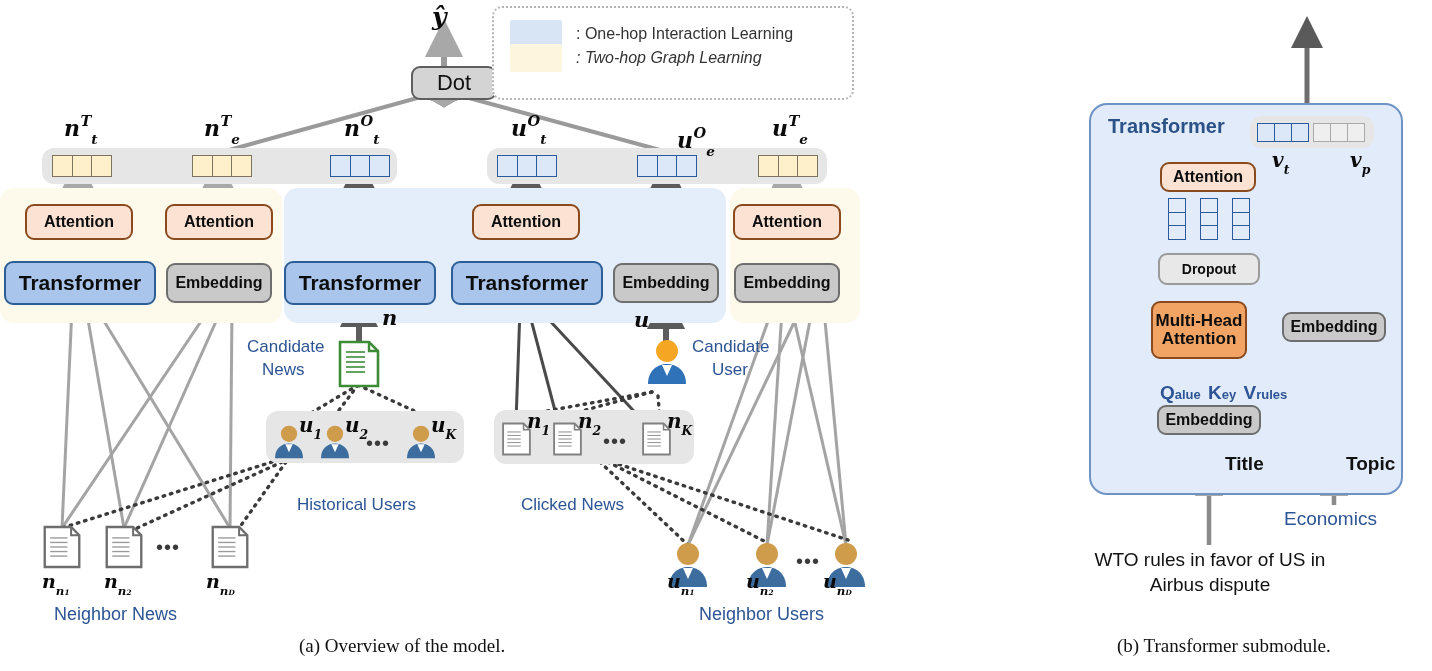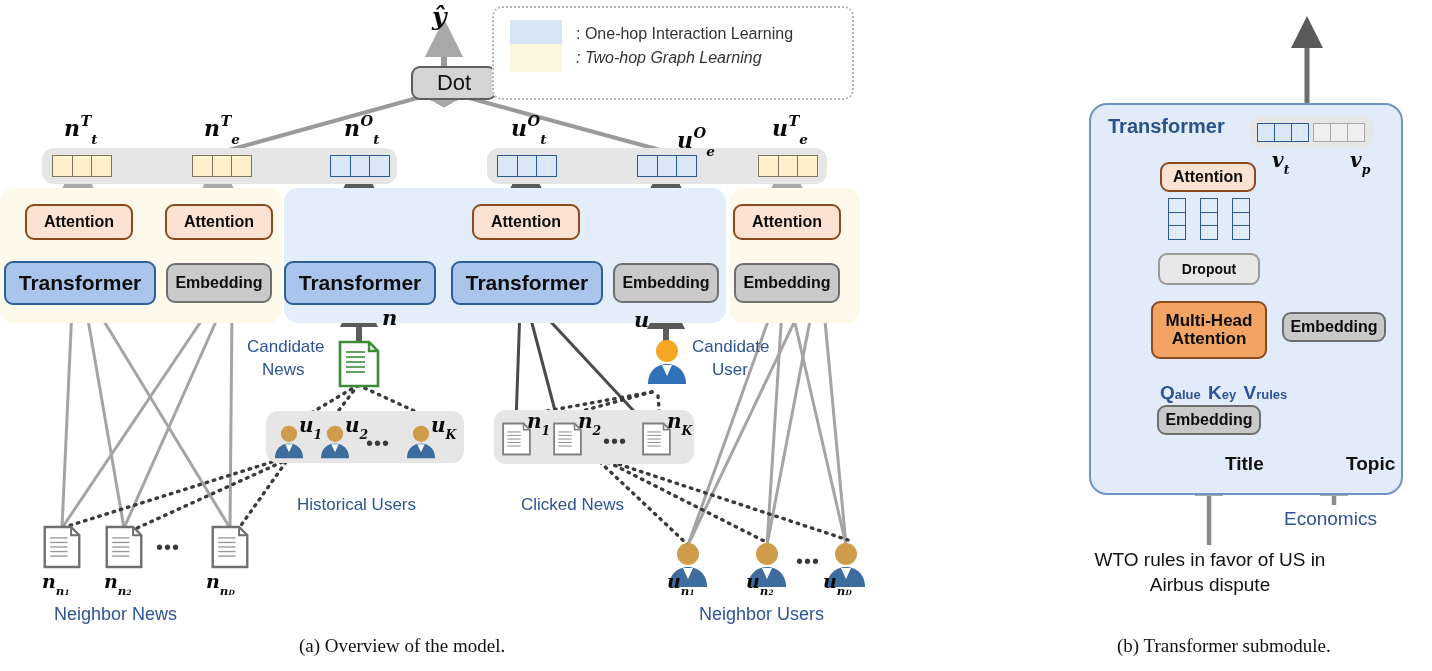--- a/index.html
+++ b/index.html
@@ -510,21 +510,21 @@
       <div class="scell"></div>
   </div>
   <div class="vstack" style="left:1232px;top:198px;width:18px;height:42px;">
     <div class="scell"></div>
       <div class="scell"></div>
       <div class="scell"></div>
   </div>
 
   <div class="box b-dropout" style="left:1158px;top:253px;width:102px;height:32px;">Dropout</div>
 
-  <div class="box b-mha" style="left:1151px;top:301px;width:116px;height:58px;">
+  <div class="box b-mha" style="left:1151px;top:301px;width:96px;height:58px;">
     <span>Multi-Head</span>
     <span>Attention</span>
   </div>
 
   <div class="qkv" style="left:1160px;top:382px;">
     <span class="big">Q</span><span>alue</span>&nbsp;
     <span class="big">K</span><span>ey</span>&nbsp;
     <span class="big">V</span><span>rules</span>
   </div>
 

